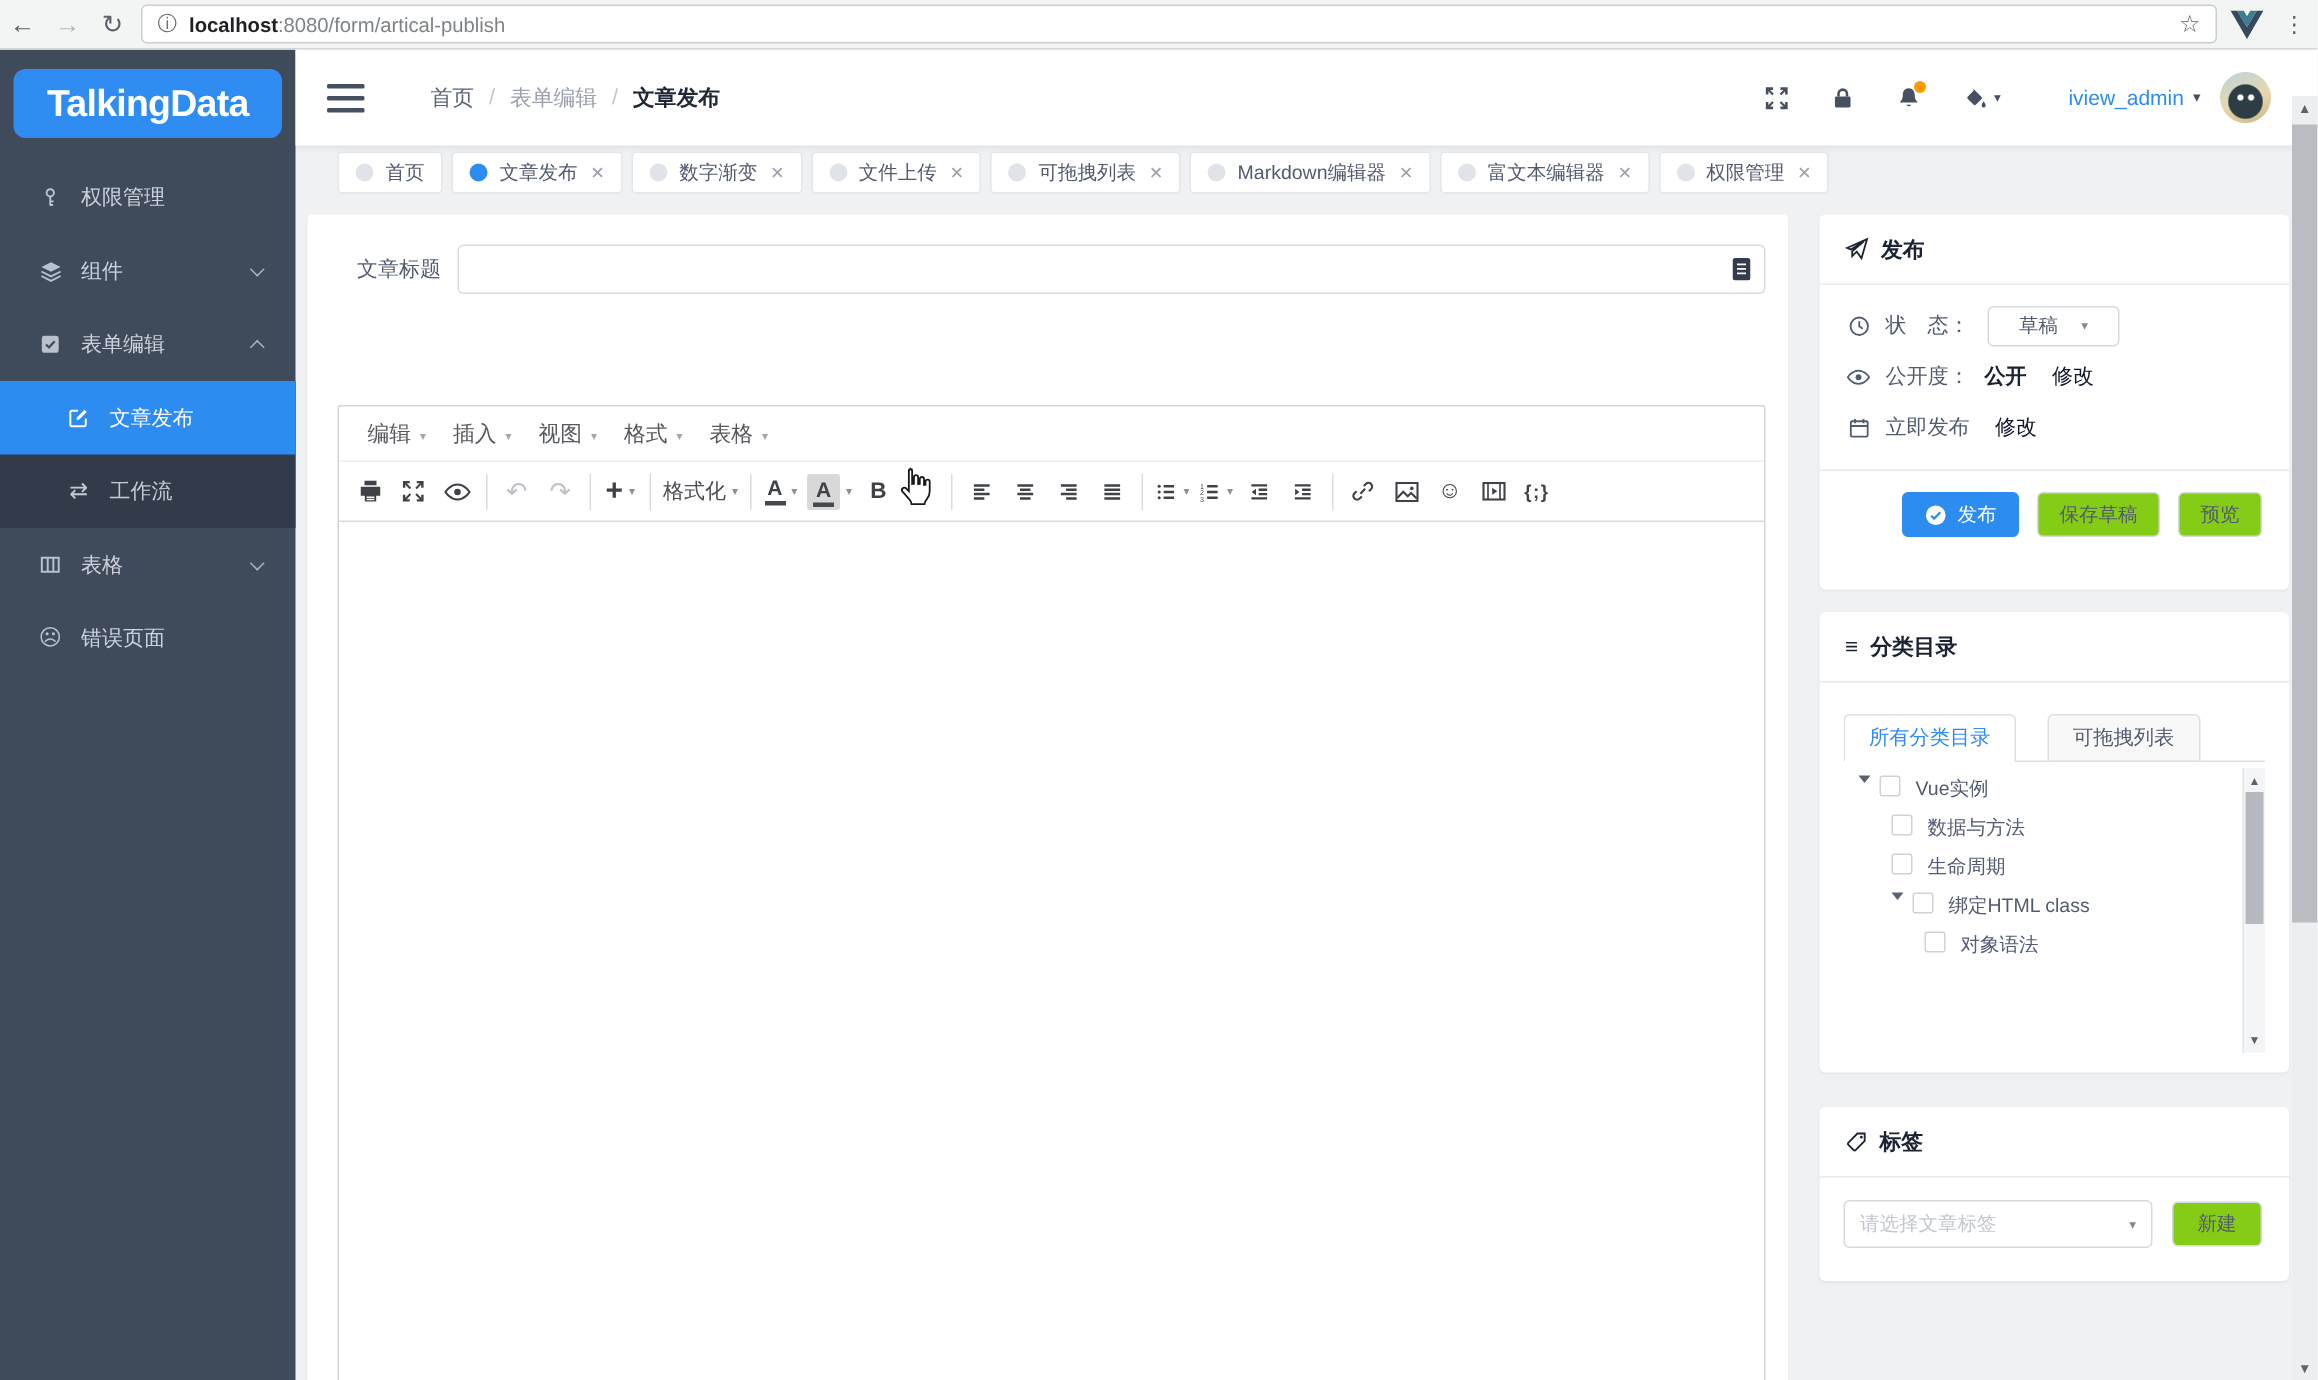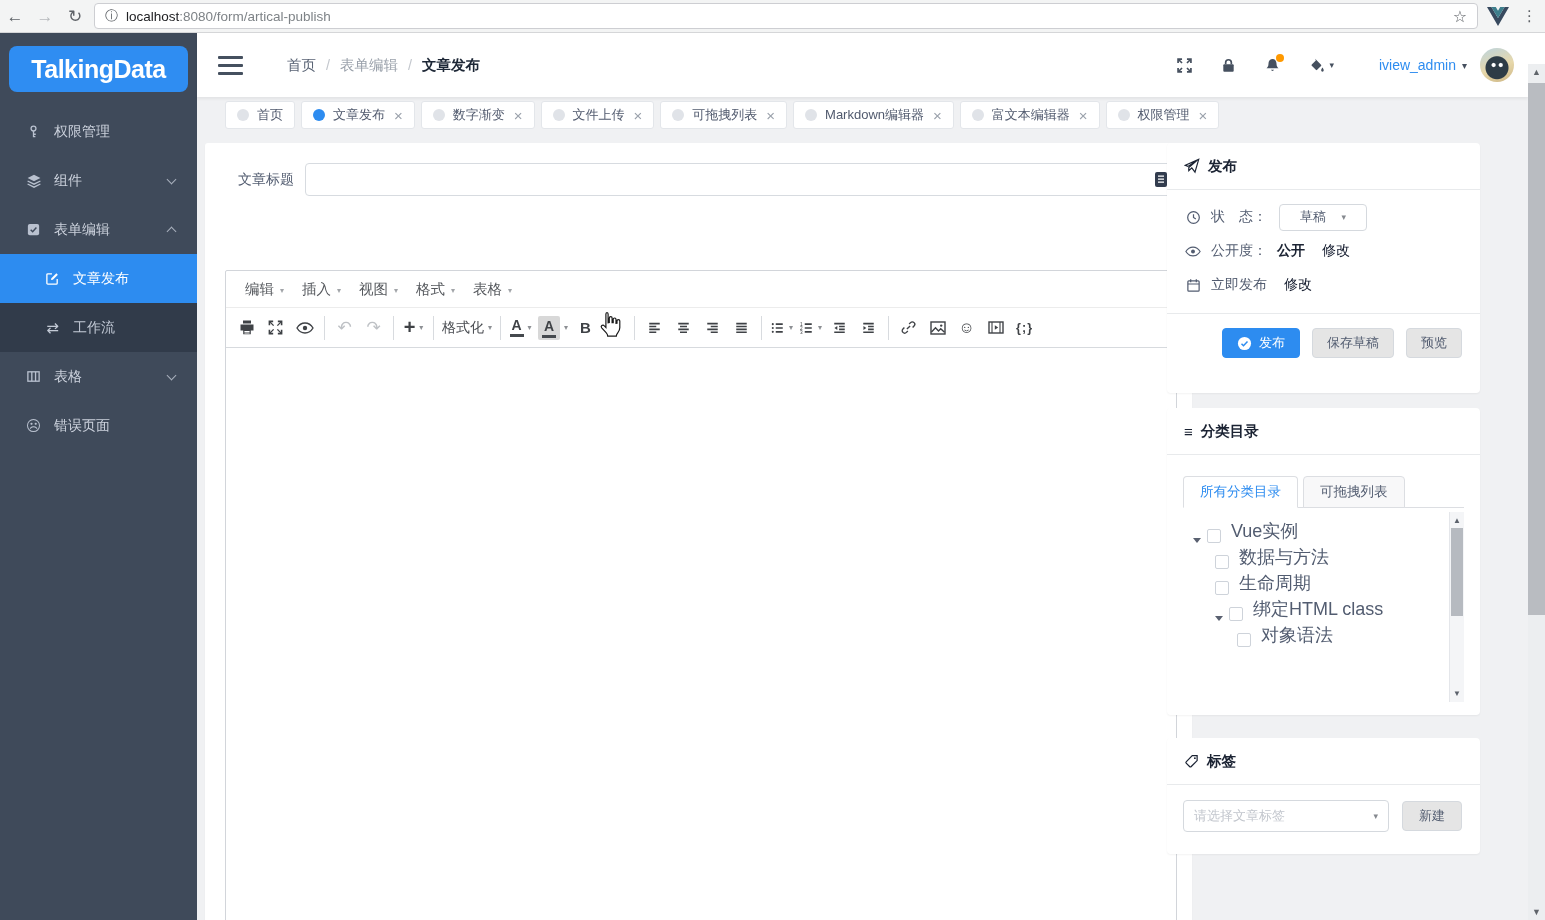--- a/index.html
+++ b/index.html
@@ -84,44 +84,44 @@
 .aletter{display:flex;flex-direction:column;align-items:center;gap:2px;font-size:14px;font-weight:bold;color:#3f4246;line-height:1}
 .aletter .bar{width:14px;height:3px;background:#45494e}
 .aback{background:#d8d8d8;border-radius:2px;padding:3px 4px 2px}
 .boldg{font-weight:bold;font-size:15px}
 .italg{font-family:"DejaVu Serif","Liberation Serif",serif;font-style:italic;font-size:16px}
 .codeg{font-size:12.5px;font-weight:bold;letter-spacing:1px}
 .smileg{font-size:16px}
 .ebody{flex:1;background:#fff;cursor:text}
 
 
-.panel{position:absolute;left:1167px;width:313px;background:#fff;border-radius:4px;box-shadow:0 1px 2px rgba(0,0,0,.05)}
+.panel{position:absolute;left:1213px;width:313px;background:#fff;border-radius:4px;box-shadow:0 1px 2px rgba(0,0,0,.05)}
 .p-pub{top:143px;height:250px}
 .p-cat{top:408px;height:307px}
 .p-tag{top:738px;height:116px}
 .phead{height:47px;display:flex;align-items:center;gap:8px;padding:0 17px;font-size:14.5px;font-weight:bold;color:#1b2333;border-bottom:1px solid #e8eaec}
 .pic{color:#1b2333;display:grid;place-items:center;font-size:15px;line-height:1}
 .pbody{padding:10px 18px 0}
 .prow{display:flex;align-items:center;height:34px;gap:10px;font-size:14px;color:#525c70}
 .ric{color:#525c70;flex:0 0 16px;display:grid;place-items:center}
 .sel{height:27px;border:1px solid #d5d9de;border-radius:4px;display:flex;align-items:center;padding:0 20px;font-size:13px;color:#525c70;cursor:pointer}
 .sel .sc{margin-left:auto;font-size:9px;color:#85898f}
 .sel.status{width:88px;margin-left:2px}
 .strong{font-weight:bold;color:#1b2333}
 .modify{margin-left:7px;color:#0f172a;cursor:pointer}
 .pdiv{height:1px;background:#e8eaec;margin:11px -18px 0}
 .pbtns{display:flex;justify-content:flex-end;gap:12px;margin-top:14px}
-.btn{height:30px;border:1px solid #d5d9de;border-radius:4px;background:#e5e5e5;display:inline-flex;align-items:center;justify-content:center;padding:0 14px;font-size:13px;color:#525c70;cursor:pointer;gap:7px}
+.btn{height:30px;border:1px solid #d5d9de;border-radius:4px;background:#84cc16;display:inline-flex;align-items:center;justify-content:center;padding:0 14px;font-size:13px;color:#525c70;cursor:pointer;gap:7px}
 .btn.primary{background:#2d8cf0;border-color:#2d8cf0;color:#fff}
 .cat-body{padding:21px 16px 0}
-.cat-tabs{display:flex;gap:5px;border-bottom:1px solid #dcdee2;height:32px}
+.cat-tabs{display:flex;gap:21px;border-bottom:1px solid #dcdee2;height:32px}
 .ctab{height:32px;display:flex;align-items:center;padding:0 16px;font-size:13.5px;border:1px solid #dcdee2;border-radius:4px 4px 0 0;background:#f8f8f9;color:#525c70;cursor:pointer}
 .ctab.active{background:#fff;color:#2d8cf0;border-bottom-color:#fff;margin-bottom:-1px}
 .tree{position:relative;height:198px;overflow:hidden;padding-top:9px}
-.trow{height:26px;display:flex;align-items:flex-end;font-size:18px;color:#525c70;cursor:pointer}
+.trow{height:26px;display:flex;align-items:flex-start;font-size:13px;color:#525c70;cursor:pointer}
 .tcar{width:0;height:0;border-left:4.5px solid transparent;border-right:4.5px solid transparent;border-top:5.5px solid #596070;margin-right:6px;cursor:pointer}
 .cb{width:14px;height:14px;border:1px solid #ced3da;border-radius:2px;background:#fff;margin-right:10px;cursor:pointer;flex:0 0 14px}
 .lv0{padding-left:10px}.lv1{padding-left:32px}.lv2{padding-left:54px}
 .tscroll{position:absolute;right:0;top:4px;bottom:4px;width:15px;background:#f4f5f7;border-left:1px solid #e4e6ea}
 .tscroll .ar{position:absolute;left:0;width:100%;text-align:center;font-size:8px;color:#5c626c;cursor:pointer}
 .tscroll .ar.up{top:4px}.tscroll .ar.down{bottom:4px}
 .tscroll .thumb{position:absolute;left:1px;right:1px;top:16px;height:88px;background:#b6bac0;cursor:pointer}
 .tag-body{padding:15px 16px 0;display:flex;align-items:center}
 .tag-sel{width:206px;height:32px;border:1px solid #d5d9de;border-radius:4px;display:flex;align-items:center;padding:0 10px;font-size:13px;color:#c2c6cd;cursor:pointer}
 .tag-sel .sc{margin-left:auto;font-size:9px;color:#85898f}
@@ -139,21 +139,21 @@
 </style>
 </head>
 <body>
 
 <div class="chrome">
   <span class="nav-glyph">←</span>
   <span class="nav-glyph disabled">→</span>
   <span class="nav-glyph">↻</span>
   <div class="omnibox">
     <span class="info">ⓘ</span>
-    <span class="url"><b style="font-weight:normal">localhost</b><span class="muted">:8080/form/artical-publish</span></span>
+    <span class="url"><b style="font-weight:bold">localhost</b><span class="muted">:8080/form/artical-publish</span></span>
     <span class="star">☆</span>
   </div>
   <span class="vue-badge">
     <svg width="22" height="19" viewBox="0 0 22 19">
         <path d="M0 0h4.4L11 11 17.6 0H22L11 19z" fill="#37495e"></path>
         <path d="M4.4 0h4.4L11 3.8 13.2 0h4.4L11 11z" fill="#3d7e8c"></path>
       </svg>
   </span>
   <span class="dots">⋮</span>
 </div>

